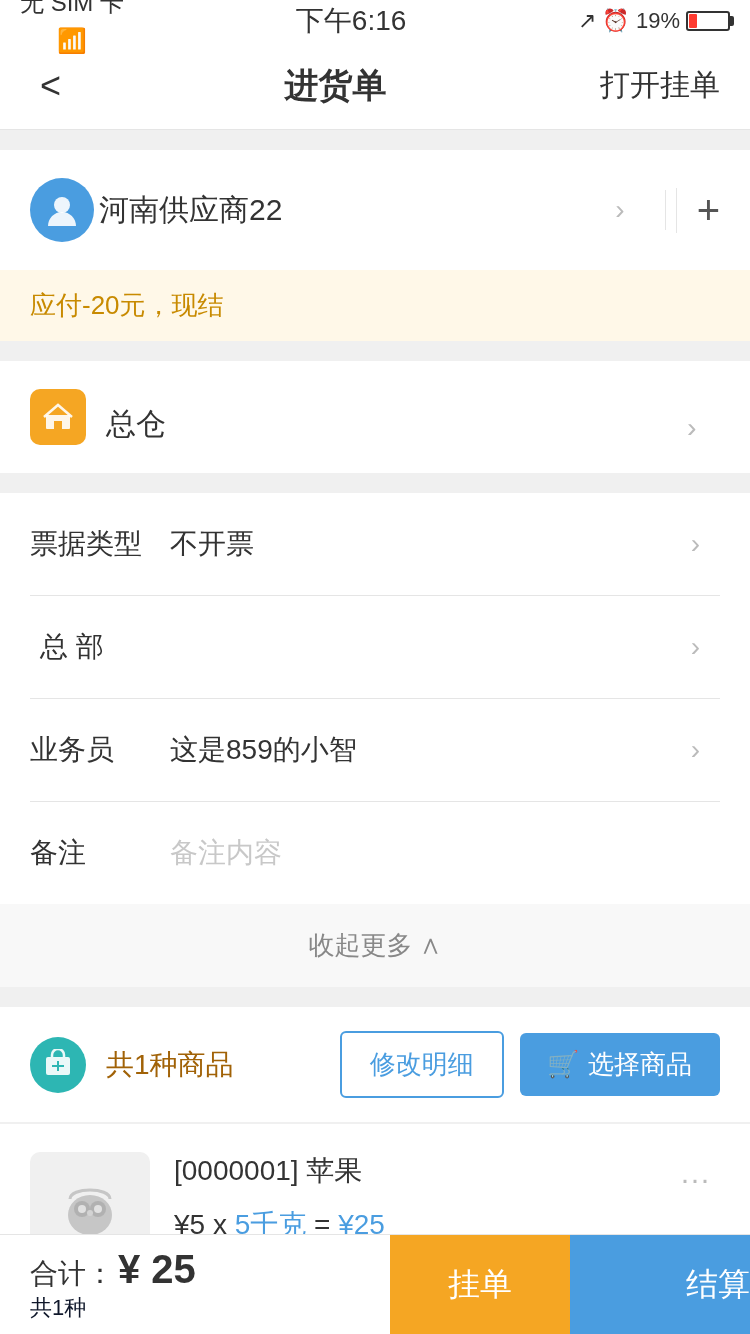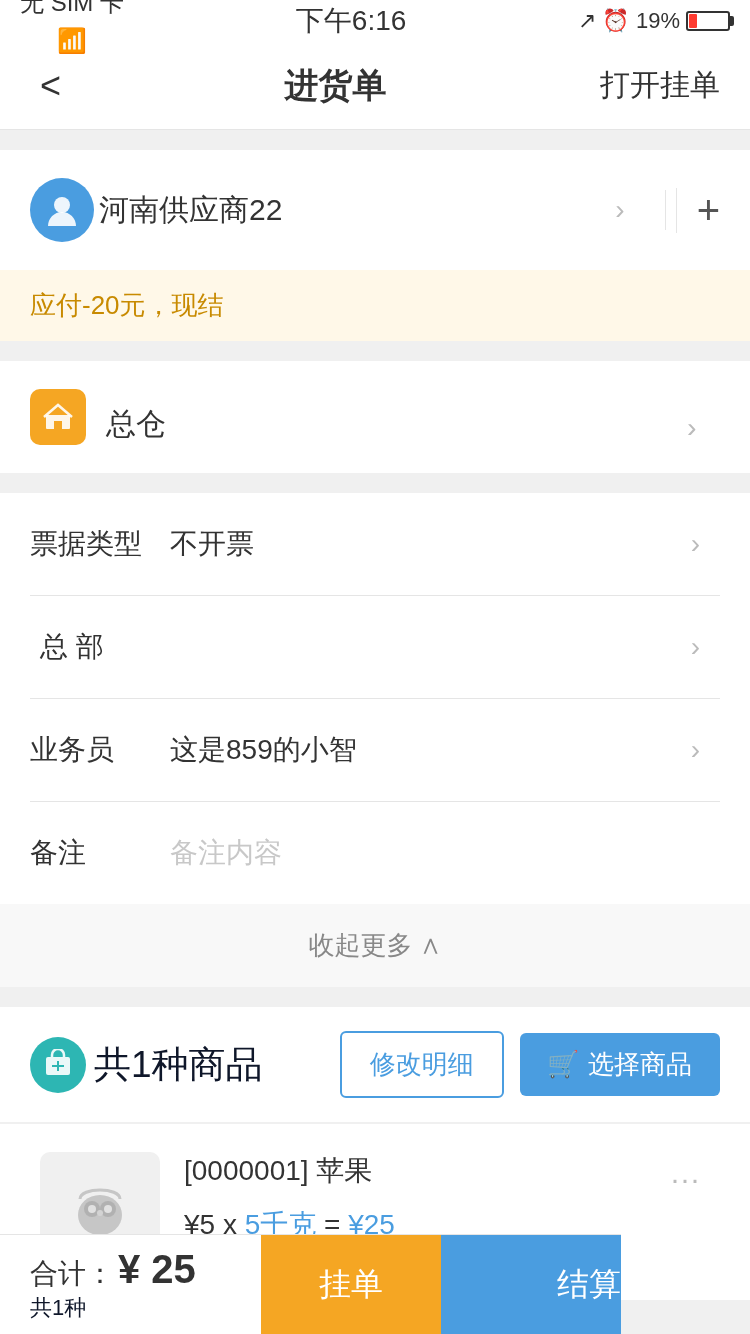--- a/index.html
+++ b/index.html
@@ -197,23 +197,23 @@
       padding: 24px 30px;
     }
     .product-icon-wrap {
       width: 56px; height: 56px; border-radius: 50%;
       background: #2db6b3;
       display: flex; align-items: center; justify-content: center;
       flex-shrink: 0;
     }
     .product-count-text {
       flex: 1;
-      margin-left: 8px;
-      font-size: 37px;
-      color: #0f172a;
+      margin-left: 20px;
+      font-size: 28px;
+      color: #a16207;
     }
     .btn-outline {
       border: 2px solid #4a9de0;
       color: #4a9de0;
       background: #fff;
       border-radius: 6px;
       padding: 14px 28px;
       font-size: 26px;
       cursor: pointer;
       margin-right: 16px;
@@ -228,21 +228,21 @@
       cursor: pointer;
       display: flex;
       align-items: center;
       gap: 8px;
     }
 
     
     .product-card {
       background: #fff;
       margin-top: 2px;
-      padding: 28px 40px;
+      padding: 28px 30px;
       display: flex;
       align-items: flex-start;
     }
     .product-thumb {
       width: 120px; height: 120px;
       background: #f0f0f0;
       border-radius: 10px;
       display: flex; align-items: center; justify-content: center;
       flex-shrink: 0;
     }
@@ -266,21 +266,21 @@
       color: #bbb;
       font-size: 30px;
       padding: 10px;
     }
 
     
     .bottom-bar {
       position: fixed;
       bottom: 0;
       left: 0;
-      width: 621px;
+      width: 750px;
       height: 100px;
       display: flex;
       align-items: stretch;
       background: #fff;
       border-top: 1px solid #e5e5e5;
     }
     .total-section {
       flex: 1;
       display: flex;
       flex-direction: column;

